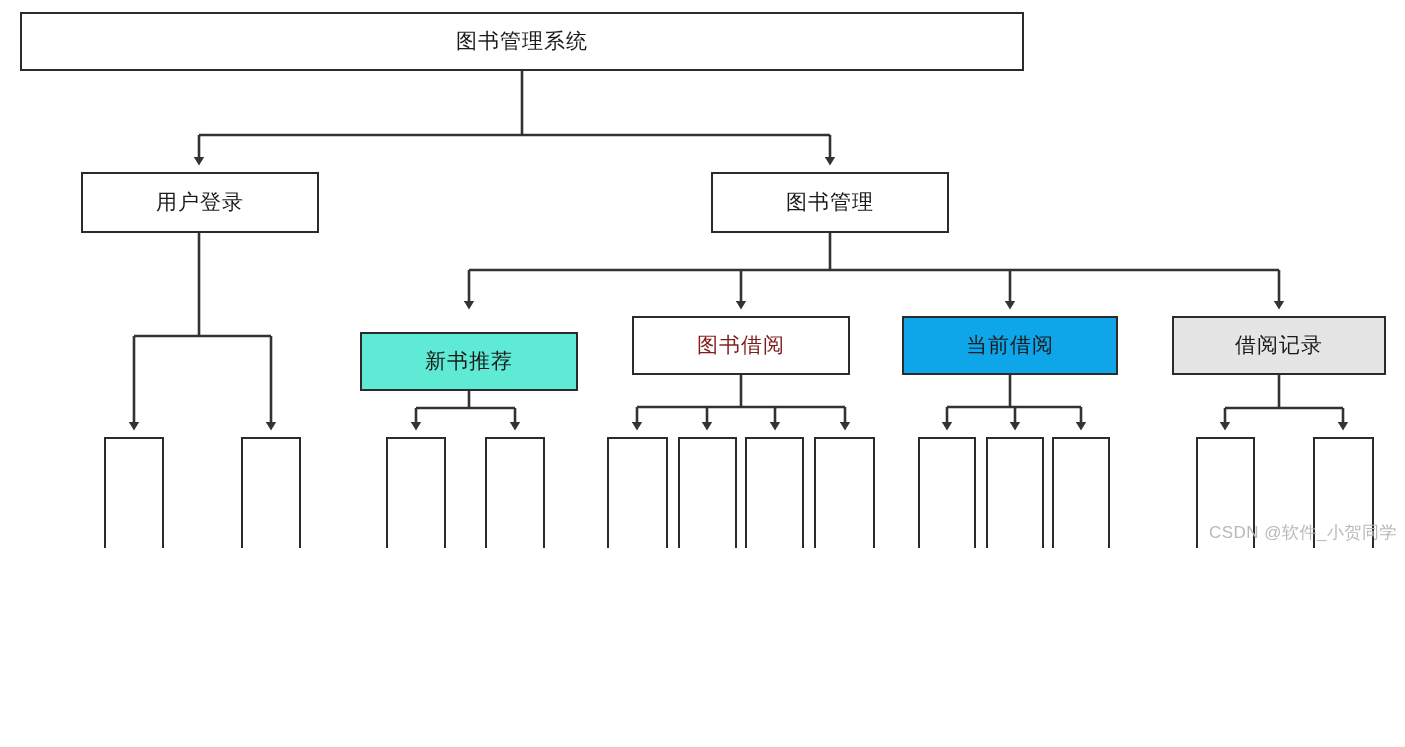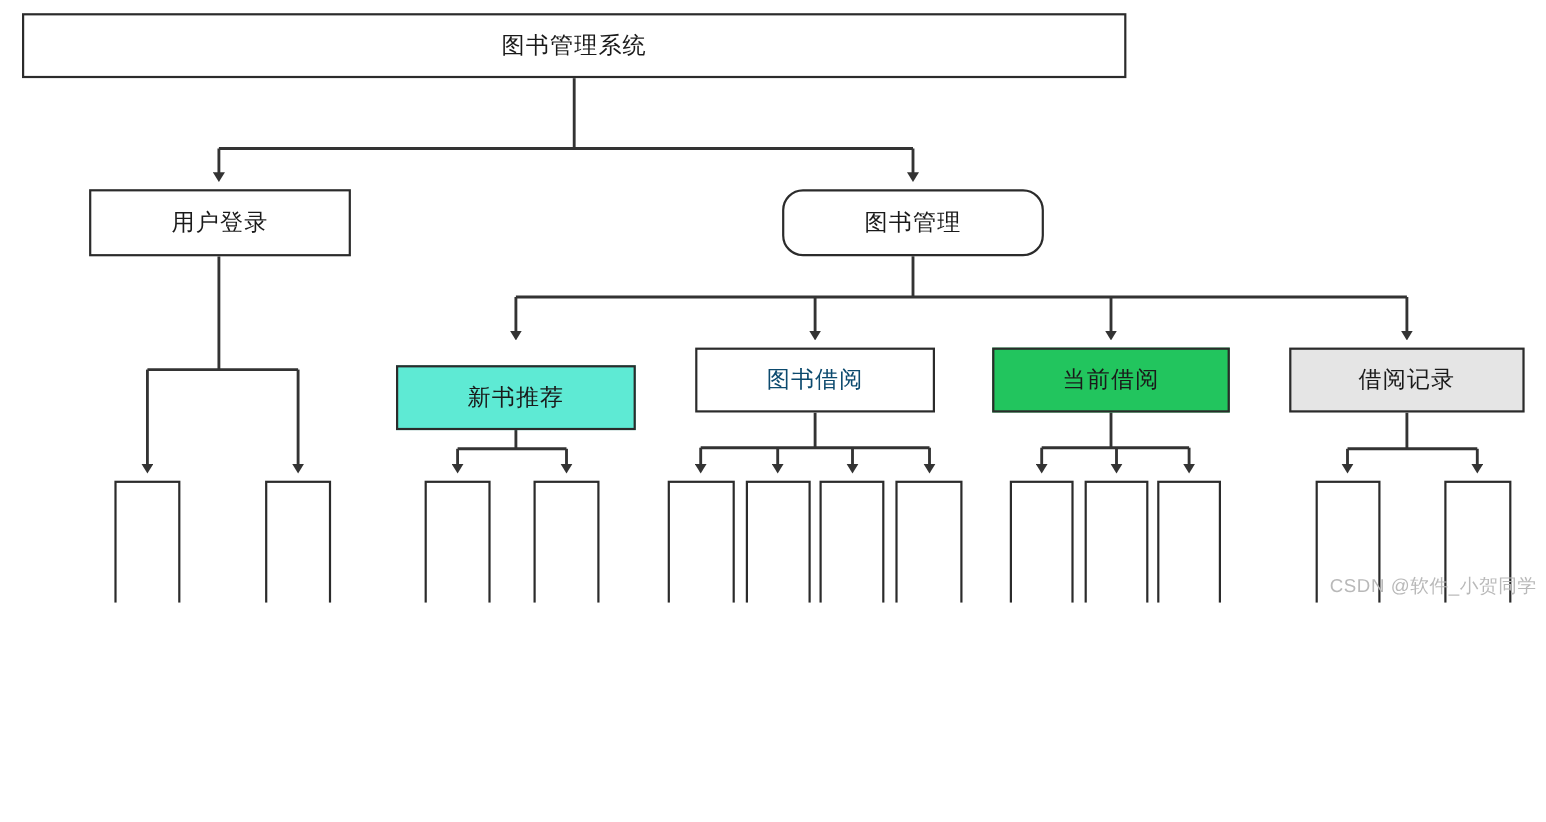--- a/index.html
+++ b/index.html
@@ -124,31 +124,31 @@
     </g>
   </svg>
 
   <div class="node horizontal" style="left: 20px; top: 12px; width: 1004px; height: 59px; border-color: rgb(43, 43, 43); background: rgb(255, 255, 255); color: rgb(26, 26, 26);">
     <span class="label">图书管理系统</span>
   </div>
 
   <div class="node horizontal" style="left: 81px; top: 172px; width: 238px; height: 61px; border-color: rgb(43, 43, 43); background: rgb(255, 255, 255); color: rgb(26, 26, 26);">
     <span class="label">用户登录</span>
   </div>
-  <div class="node horizontal" style="left: 711px; top: 172px; width: 238px; height: 61px; border-color: rgb(43, 43, 43); background: rgb(255, 255, 255); color: rgb(26, 26, 26); border-radius: 19px;">
+  <div class="node horizontal" style="left: 711px; top: 172px; width: 238px; height: 61px; border-color: rgb(43, 43, 43); background: rgb(255, 255, 255); color: rgb(26, 26, 26);">
     <span class="label">图书管理</span>
   </div>
 
   <div class="node horizontal" style="left: 360px; top: 332px; width: 218px; height: 59px; border-color: rgb(43, 43, 43); background: #5eead4; color: rgb(26, 26, 26);">
     <span class="label">新书推荐</span>
   </div>
-  <div class="node horizontal" style="left: 632px; top: 316px; width: 218px; height: 59px; border-color: rgb(43, 43, 43); background: rgb(255, 255, 255); color: #0c4a6e;">
+  <div class="node horizontal" style="left: 632px; top: 316px; width: 218px; height: 59px; border-color: rgb(43, 43, 43); background: rgb(255, 255, 255); color: #7f1d1d;">
     <span class="label">图书借阅</span>
   </div>
-  <div class="node horizontal" style="left: 902px; top: 316px; width: 216px; height: 59px; border-color: rgb(43, 43, 43); background: #22c55e; color: rgb(26, 26, 26);">
+  <div class="node horizontal" style="left: 902px; top: 316px; width: 216px; height: 59px; border-color: rgb(43, 43, 43); background: #0ea5e9; color: rgb(26, 26, 26);">
     <span class="label">当前借阅</span>
   </div>
   <div class="node horizontal" style="left: 1172px; top: 316px; width: 214px; height: 59px; border-color: rgb(43, 43, 43); background: #e5e5e5; color: rgb(26, 26, 26);">
     <span class="label">借阅记录</span>
   </div>
 
   <div class="node vertical" style="left: 104px; top: 437px; width: 60px; height: 296px; border-color: rgb(43, 43, 43); background: rgb(255, 255, 255); color: rgb(26, 26, 26);">
     <span class="label">用户登录</span>
   </div>
   <div class="node vertical" style="left: 241px; top: 437px; width: 60px; height: 296px; border-color: rgb(43, 43, 43); background: rgb(255, 255, 255); color: rgb(26, 26, 26);">

